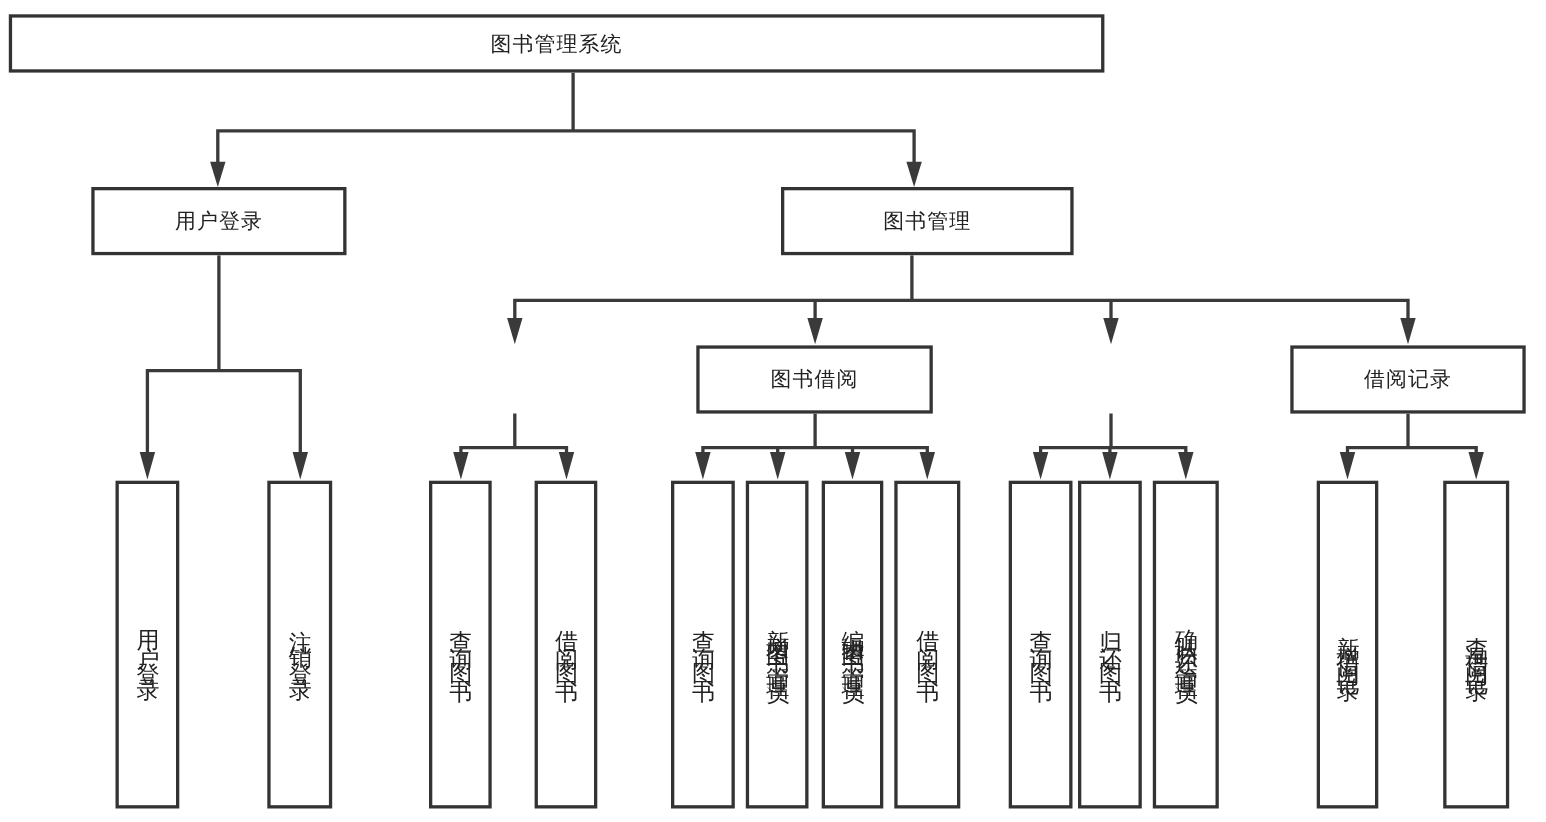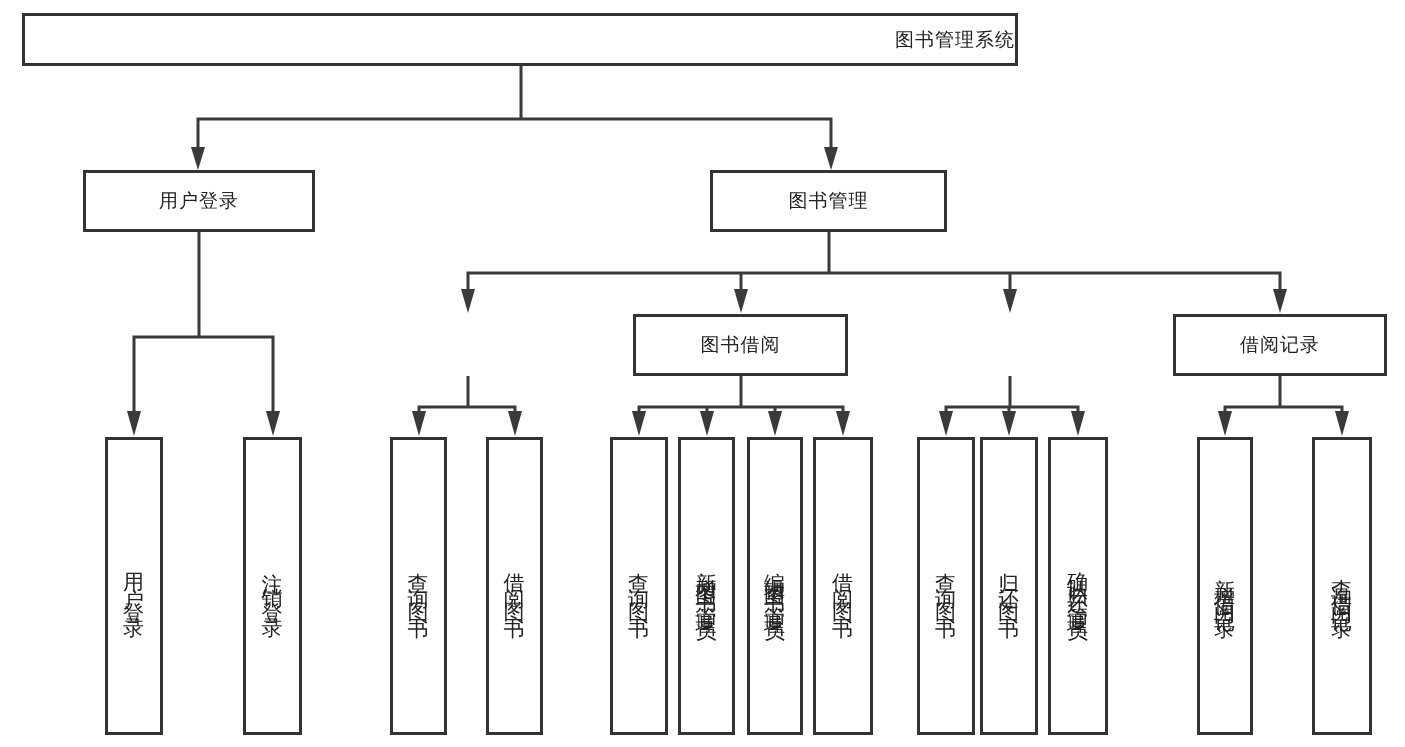--- a/index.html
+++ b/index.html
@@ -32,23 +32,23 @@
   .v-label{
     writing-mode:vertical-rl;
     text-orientation:mixed;
     line-height:1;
     white-space:nowrap;
   }
   .ls-wide{letter-spacing:15px;}
   .ls-mid{letter-spacing:8px;}
   .ls-tight{letter-spacing:7px;}
   
-  #root-box{left:22px;top:13px;width:996px;height:53px;justify-content:flex-end;}
+  #root-box{left:8px;top:13px;width:996px;height:53px;}
   #n-user-login{left:83px;top:170px;width:232px;height:62px;}
-  #n-book-mgmt{left:710px;top:170px;width:237px;height:62px;}
+  #n-book-mgmt{left:710px;top:170px;width:266px;height:62px;}
   #n-new-rec{left:360px;top:314px;width:215px;height:62px;}
   #n-borrow{left:633px;top:314px;width:215px;height:62px;}
   #n-current{left:903px;top:314px;width:213px;height:62px;}
   #n-records{left:1173px;top:314px;width:214px;height:62px;}
   #l-1{left:105px;width:58px;}
   #l-2{left:243px;width:59px;}
   #l-3{left:390px;width:57px;}
   #l-4{left:486px;width:57px;}
   #l-5{left:610px;width:58px;}
   #l-6{left:678px;width:57px;}

